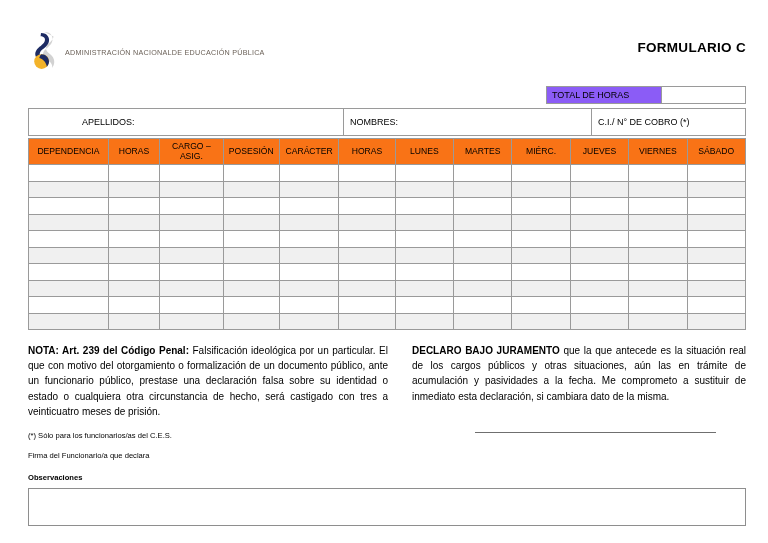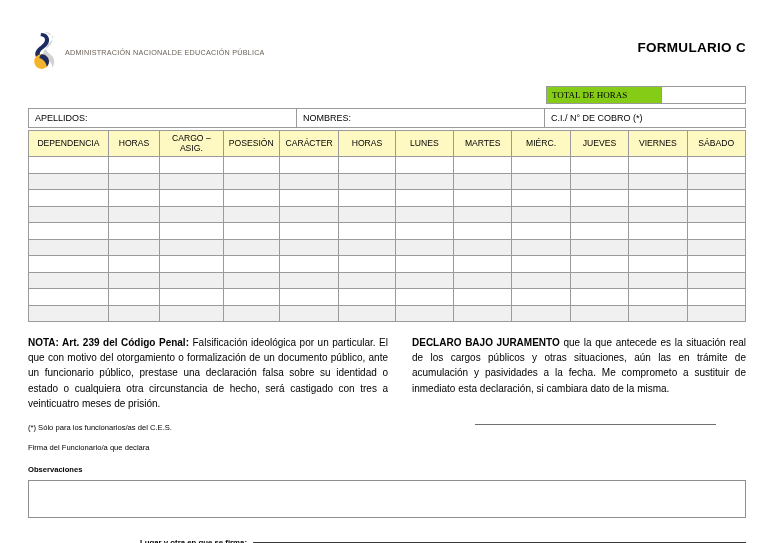--- a/index.html
+++ b/index.html
@@ -82,36 +82,36 @@
     height: 16px;
   }
   .totals-label {
     width: 104px;
     border-right: 1px solid #9a9a9a;
     font-size: 9px;
     padding: 0 5px;
     display: flex;
     align-items: center;
     white-space: nowrap;
-    background: #84cc16;
-    font-family: Liberation Serif, serif;
+    background: #8b5cf6;
   }
   .totals-value {
     width: 83px;
     border-right: 1px solid #9a9a9a;
     background: #ffffff;
   }
 
   
   .identity-row {
     margin: 4px 22px 0 28px;
     display: flex;
     border: 1px solid #9a9a9a;
-    height: 20px;
+    height: 28px;
     box-sizing: border-box;
+    padding-left: 47px;
   }
   .identity-cell {
     font-size: 9px;
     display: flex;
     align-items: center;
     padding: 0 6px;
     border-right: 1px solid #9a9a9a;
     white-space: nowrap;
     box-sizing: border-box;
   }
@@ -134,21 +134,21 @@
     border: 1px solid #9a9a9a;
     box-sizing: border-box;
   }
   table.grid th {
     font-size: 8.6px;
     font-weight: normal;
     text-align: center;
     height: 26px;
     line-height: 1.12;
     padding: 1px 2px;
-    background: #fef9c3;
+    background: #f97316;
     white-space: normal;
   }
   table.grid td {
     height: 16.5px;
     background: #ffffff;
   }
   table.grid tr.alt td {
     background: #f0f0f0;
   }
 

